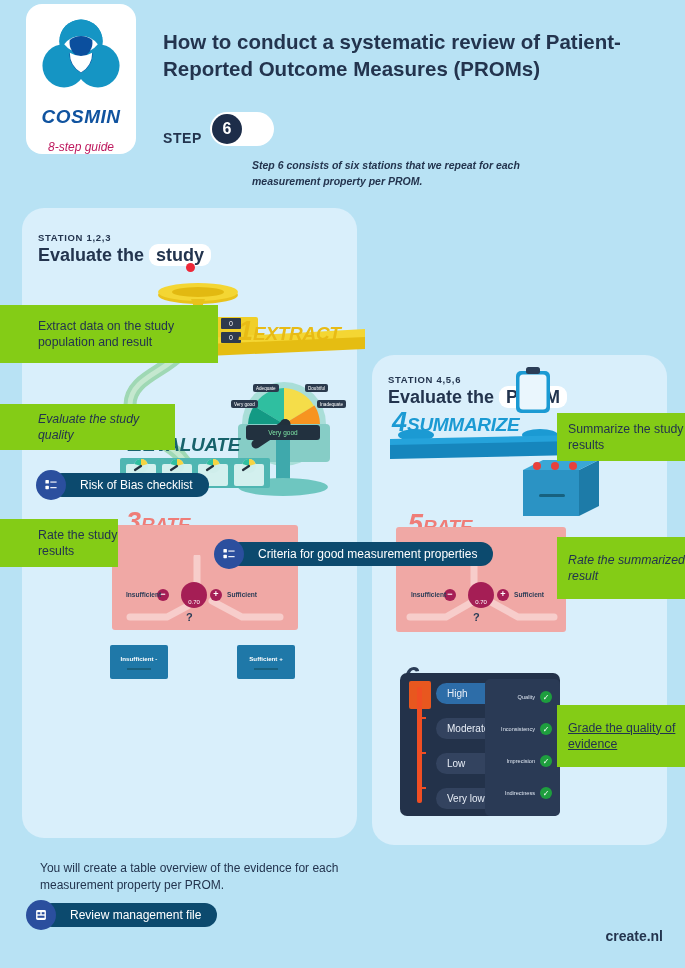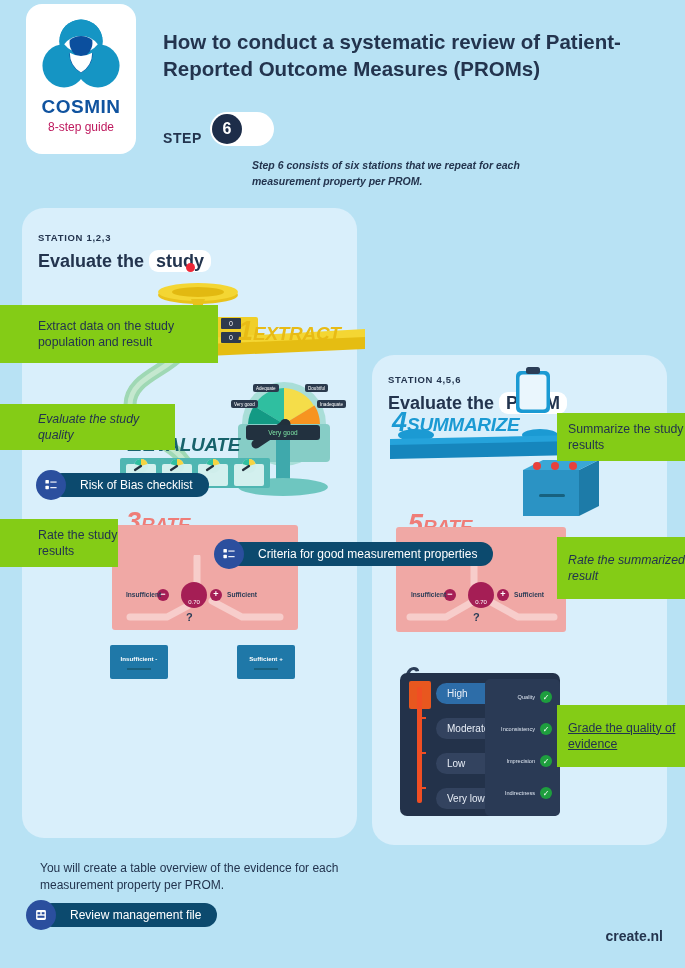--- a/index.html
+++ b/index.html
@@ -9,22 +9,22 @@
     font-family:"Liberation Sans",sans-serif;
     color:#20344f;
     -webkit-font-smoothing:antialiased;
   }
   .abs{position:absolute;}
 
   
   #logo-card{
     left:26px;top:4px;width:110px;height:150px;
     background:#ffffff;border-radius:16px;
-    display:flex;flex-direction:column;align-items:center;justify-content:flex-start;
-    padding-top:14px;box-sizing:border-box;
+    display:flex;flex-direction:column;align-items:center;justify-content:space-between;
+    padding-top:14px;box-sizing:border-box;font-style:italic;
   }
   #logo-mark{width:78px;height:74px;}
   #logo-word{font-size:19px;font-weight:bold;color:#10539f;letter-spacing:.5px;margin-top:4px;}
   #logo-sub{font-size:12px;color:#be185d;margin-top:2px;}
 
   #title{
     left:163px;top:28px;width:510px;
     font-size:20.5px;font-weight:bold;line-height:1.32;color:#23344e;
   }
 
@@ -44,21 +44,21 @@
   #step-note{
     left:252px;top:158px;width:320px;font-size:10.5px;font-style:italic;
     line-height:1.5;color:#23344e;font-weight:bold;
   }
 
   
   #panel-left{left:22px;top:208px;width:335px;height:630px;background:#d9effb;border-radius:22px;}
   #panel-right{left:372px;top:355px;width:295px;height:490px;background:#d9effb;border-radius:22px;}
 
   .station-kicker{font-size:9.5px;font-weight:bold;letter-spacing:.7px;color:#23344e;}
-  .station-head{font-size:18px;font-weight:bold;color:#23344e;margin-top:8px;}
+  .station-head{font-size:18px;font-weight:bold;color:#23344e;margin-top:2px;}
   .hl{background:#fff;border-radius:9px;padding:1px 7px;}
 
   #st123{left:38px;top:232px;}
   #st456{left:388px;top:374px;}
 
   #red-dot{left:186px;top:263px;width:9px;height:9px;border-radius:50%;background:#ee2737;}
 
   #clipboard{left:513px;top:367px;width:40px;height:48px;}
 
   

